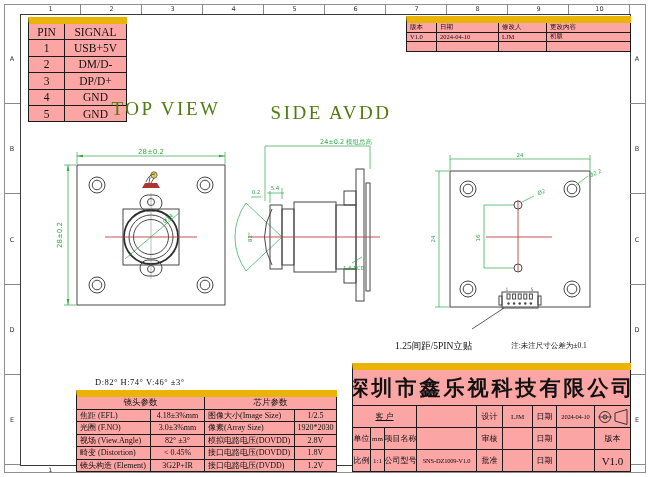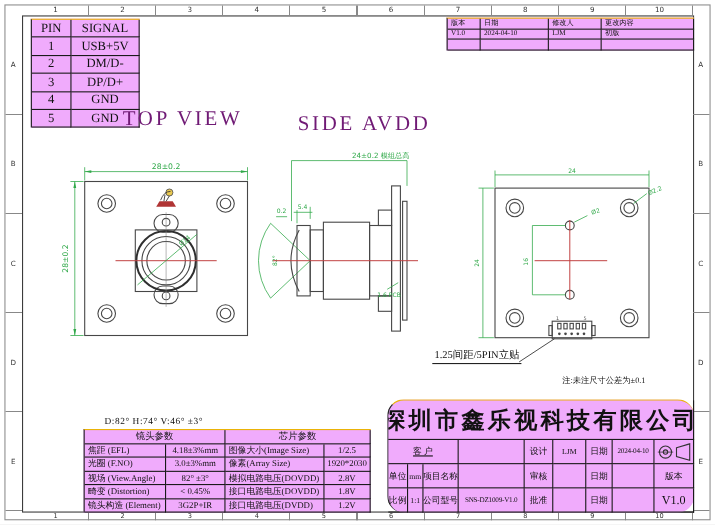--- a/index.html
+++ b/index.html
@@ -14,42 +14,42 @@
   .zone.ztop{left:20px;top:4.5px;width:610px;height:9px;
     background:repeating-linear-gradient(90deg,transparent 0 60px,#888 60px 61px);}
   .zone.zbottom{left:20px;top:465.5px;width:610px;height:7px;
     background:repeating-linear-gradient(90deg,transparent 0 60px,#888 60px 61px);font-size:6px;}
   .zone.zleft{left:4.5px;top:14px;width:15px;height:451px;flex-direction:column;
     background:repeating-linear-gradient(180deg,transparent 0 89.2px,#888 89.2px 90.2px);}
   .zone.zright{left:629.5px;top:14px;width:15px;height:451px;flex-direction:column;
     background:repeating-linear-gradient(180deg,transparent 0 89.2px,#888 89.2px 90.2px);}
 
   
-  .tbl{position:absolute;display:grid;border-left:1px solid #1a1a1a;border-top:1px solid #eab308;background:#f0abfc;}
+  .tbl{position:absolute;display:grid;border-left:1px solid #1a1a1a;border-top:7px solid #eab308;background:#fca5a5;}
   .tbl span{display:flex;align-items:center;justify-content:center;border-right:1px solid #1a1a1a;
             border-bottom:1px solid #1a1a1a;white-space:nowrap;overflow:hidden;}
   .tbl .r{display:contents;}
 
   .pin{left:28px;top:17px;grid-template-columns:36px 62px;grid-auto-rows:16.4px;font-size:11.5px;}
   .rev{left:406px;top:16px;grid-template-columns:30px 62px 48px 84px;grid-auto-rows:9.5px;font-size:6.5px;}
   .rev span{justify-content:flex-start;padding-left:3px;}
   .spec{left:76px;top:390px;grid-template-columns:74px 54px 90px 42px;grid-auto-rows:12.5px;font-size:8px;}
   .spec .h{grid-column:span 2;font-size:8.5px;}
   .spec .r span:nth-child(odd){justify-content:flex-start;padding-left:3px;}
 
   .vtitle{position:absolute;transform:translateX(-50%);font-size:19px;letter-spacing:2.5px;
-          white-space:nowrap;color:#701a75;}
+          white-space:nowrap;color:#4d7c0f;}
   .spec-head{position:absolute;left:95px;top:377px;font-size:8.5px;letter-spacing:.5px;}
   .note{position:absolute;left:470px;top:341px;width:158px;text-align:center;font-size:7.5px;}
-  .conn-label{position:absolute;left:393px;top:316px;font-size:9.5px;border-bottom:1px solid #222;
-              padding:0 2px 1px 2px;white-space:nowrap;}
+  .conn-label{position:absolute;left:393px;top:340px;font-size:9.5px;border-bottom:1px solid #222;
+              padding:0 2px 12px 2px;white-space:nowrap;}
 
   
   .tb{left:352px;top:363px;grid-template-columns:18px 14px 32px 60px 26px 30px 24px 38px 36px;
-      grid-template-rows:36px 22px 22px 22px;font-size:8px;border-radius:15px;}
+      grid-template-rows:36px 22px 22px 22px;font-size:8px;}
   .tb .company{grid-column:1/-1;font-size:21px;letter-spacing:3px;font-weight:600;}
   .tb .c3{grid-column:1/4;text-decoration:underline;}
   .tb .sm{font-size:7px;}
   .tb .xs{font-size:6.5px;letter-spacing:-.2px;}
   .tb .ver{font-size:11px;}
 
   
   svg.dwg{position:absolute;overflow:visible;}
   .ln{stroke:#474747;fill:none;stroke-width:1;}
   .lnb{stroke:#2f2f2f;fill:none;stroke-width:1.8;}

